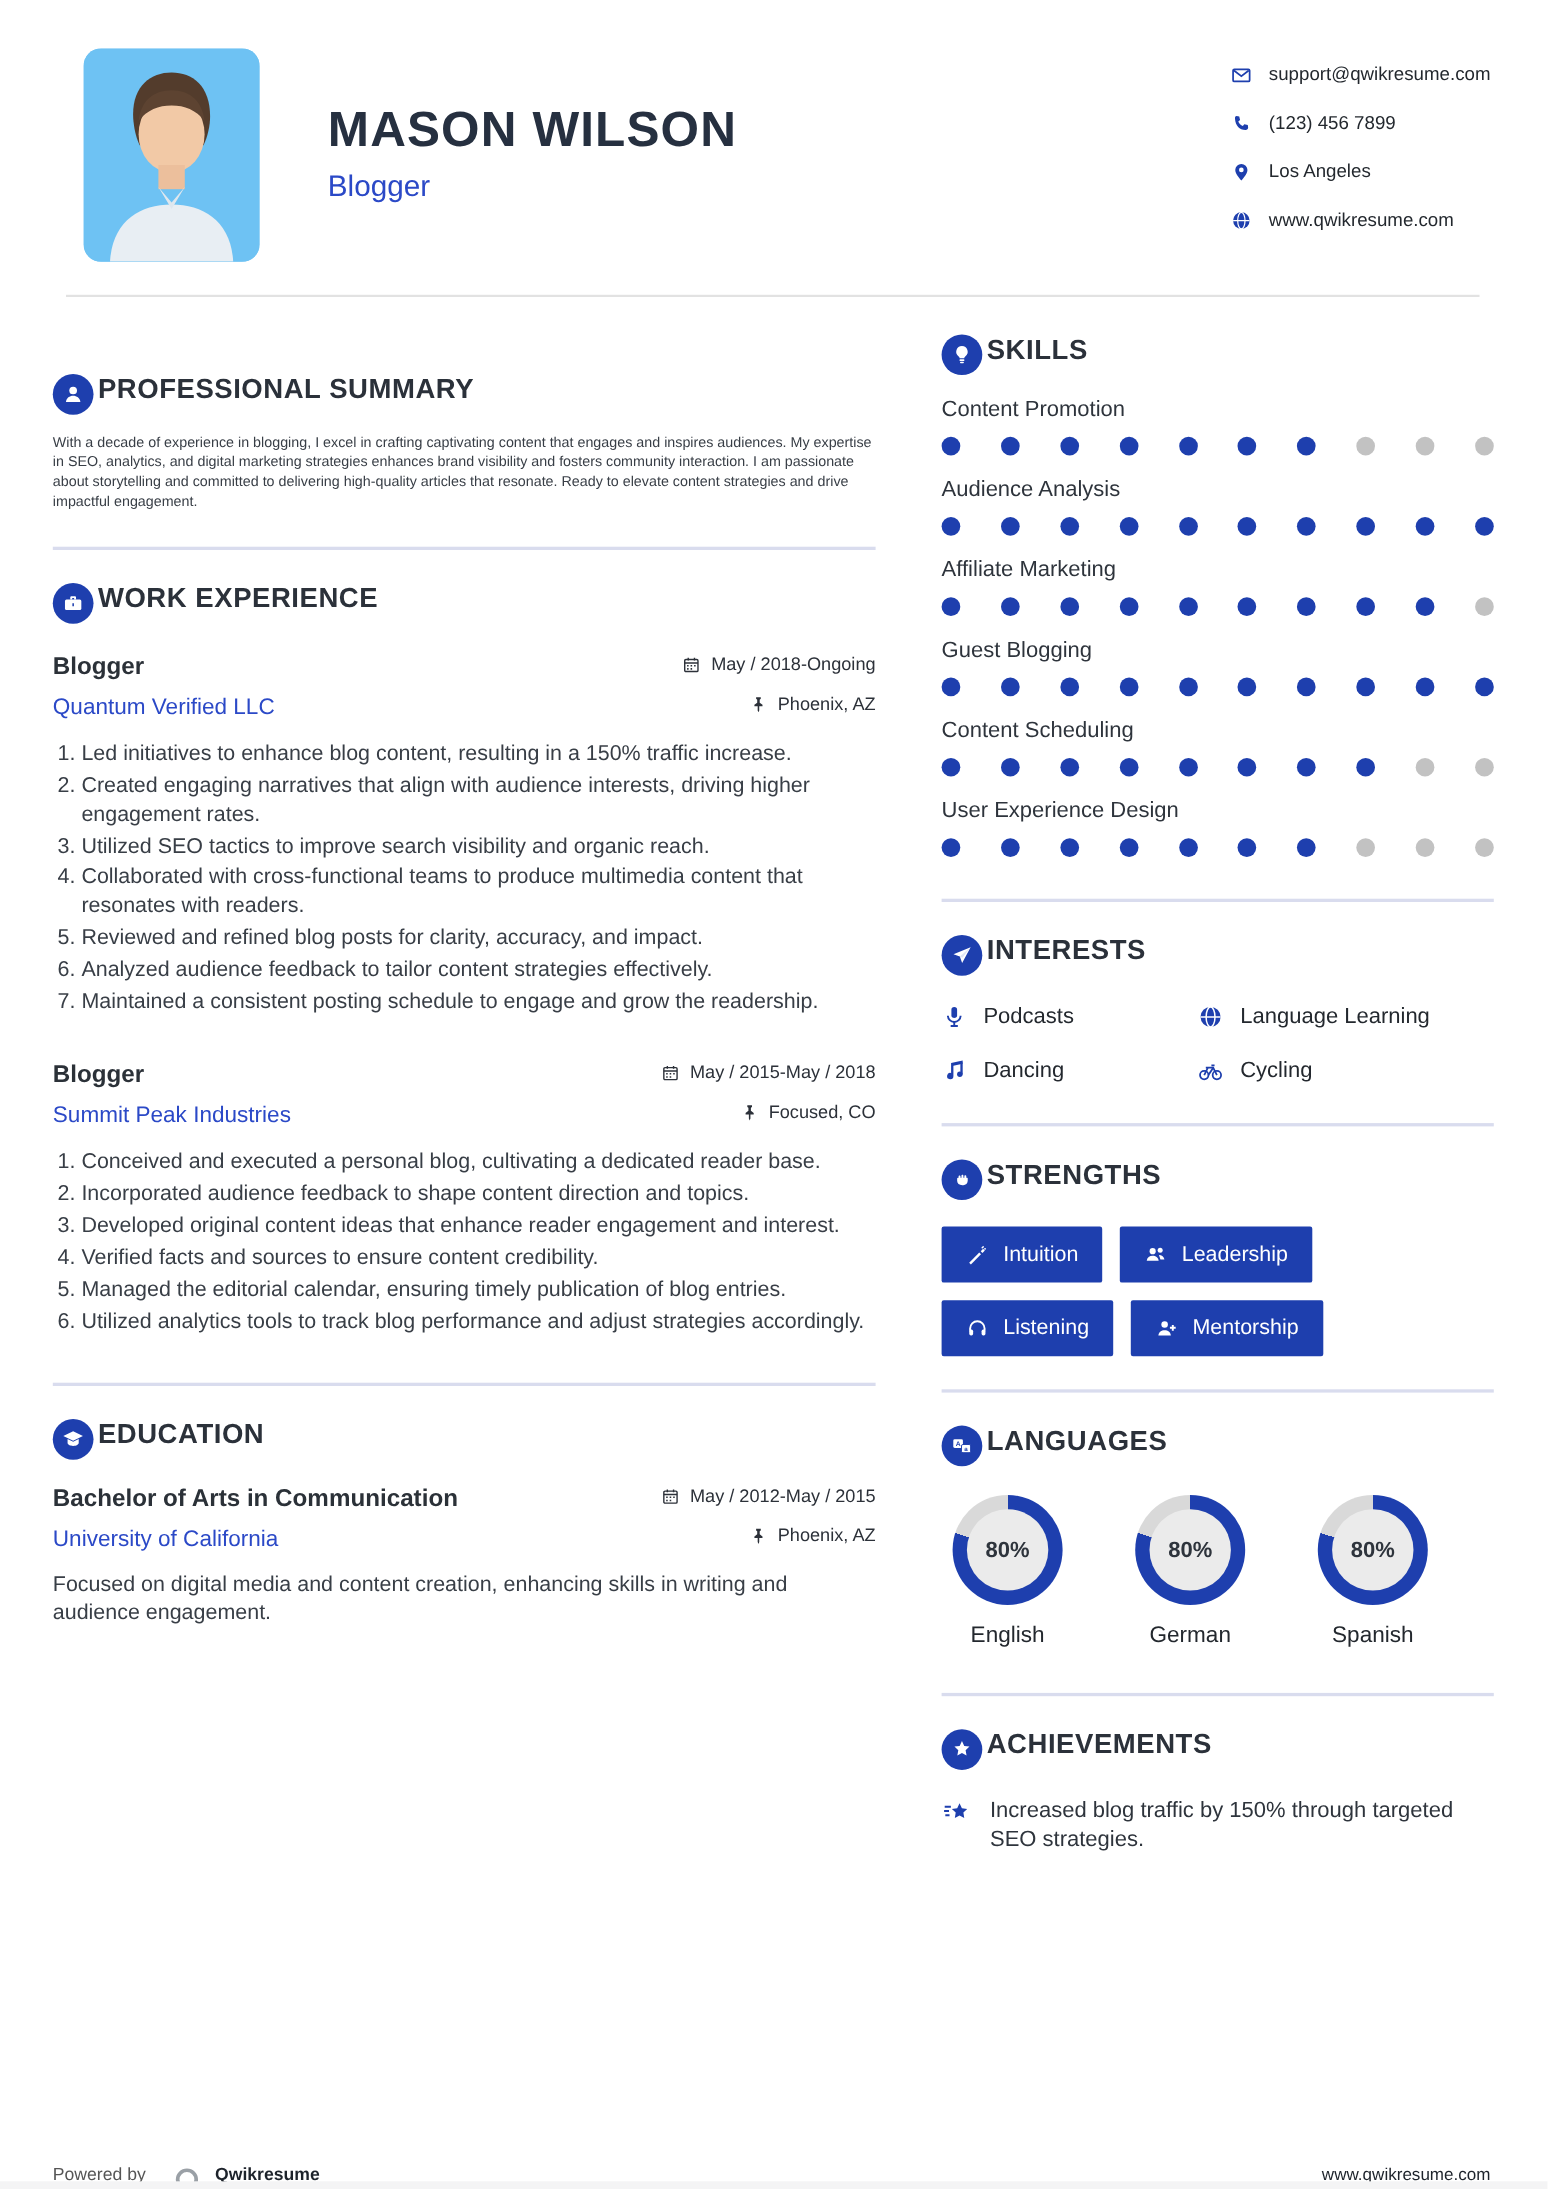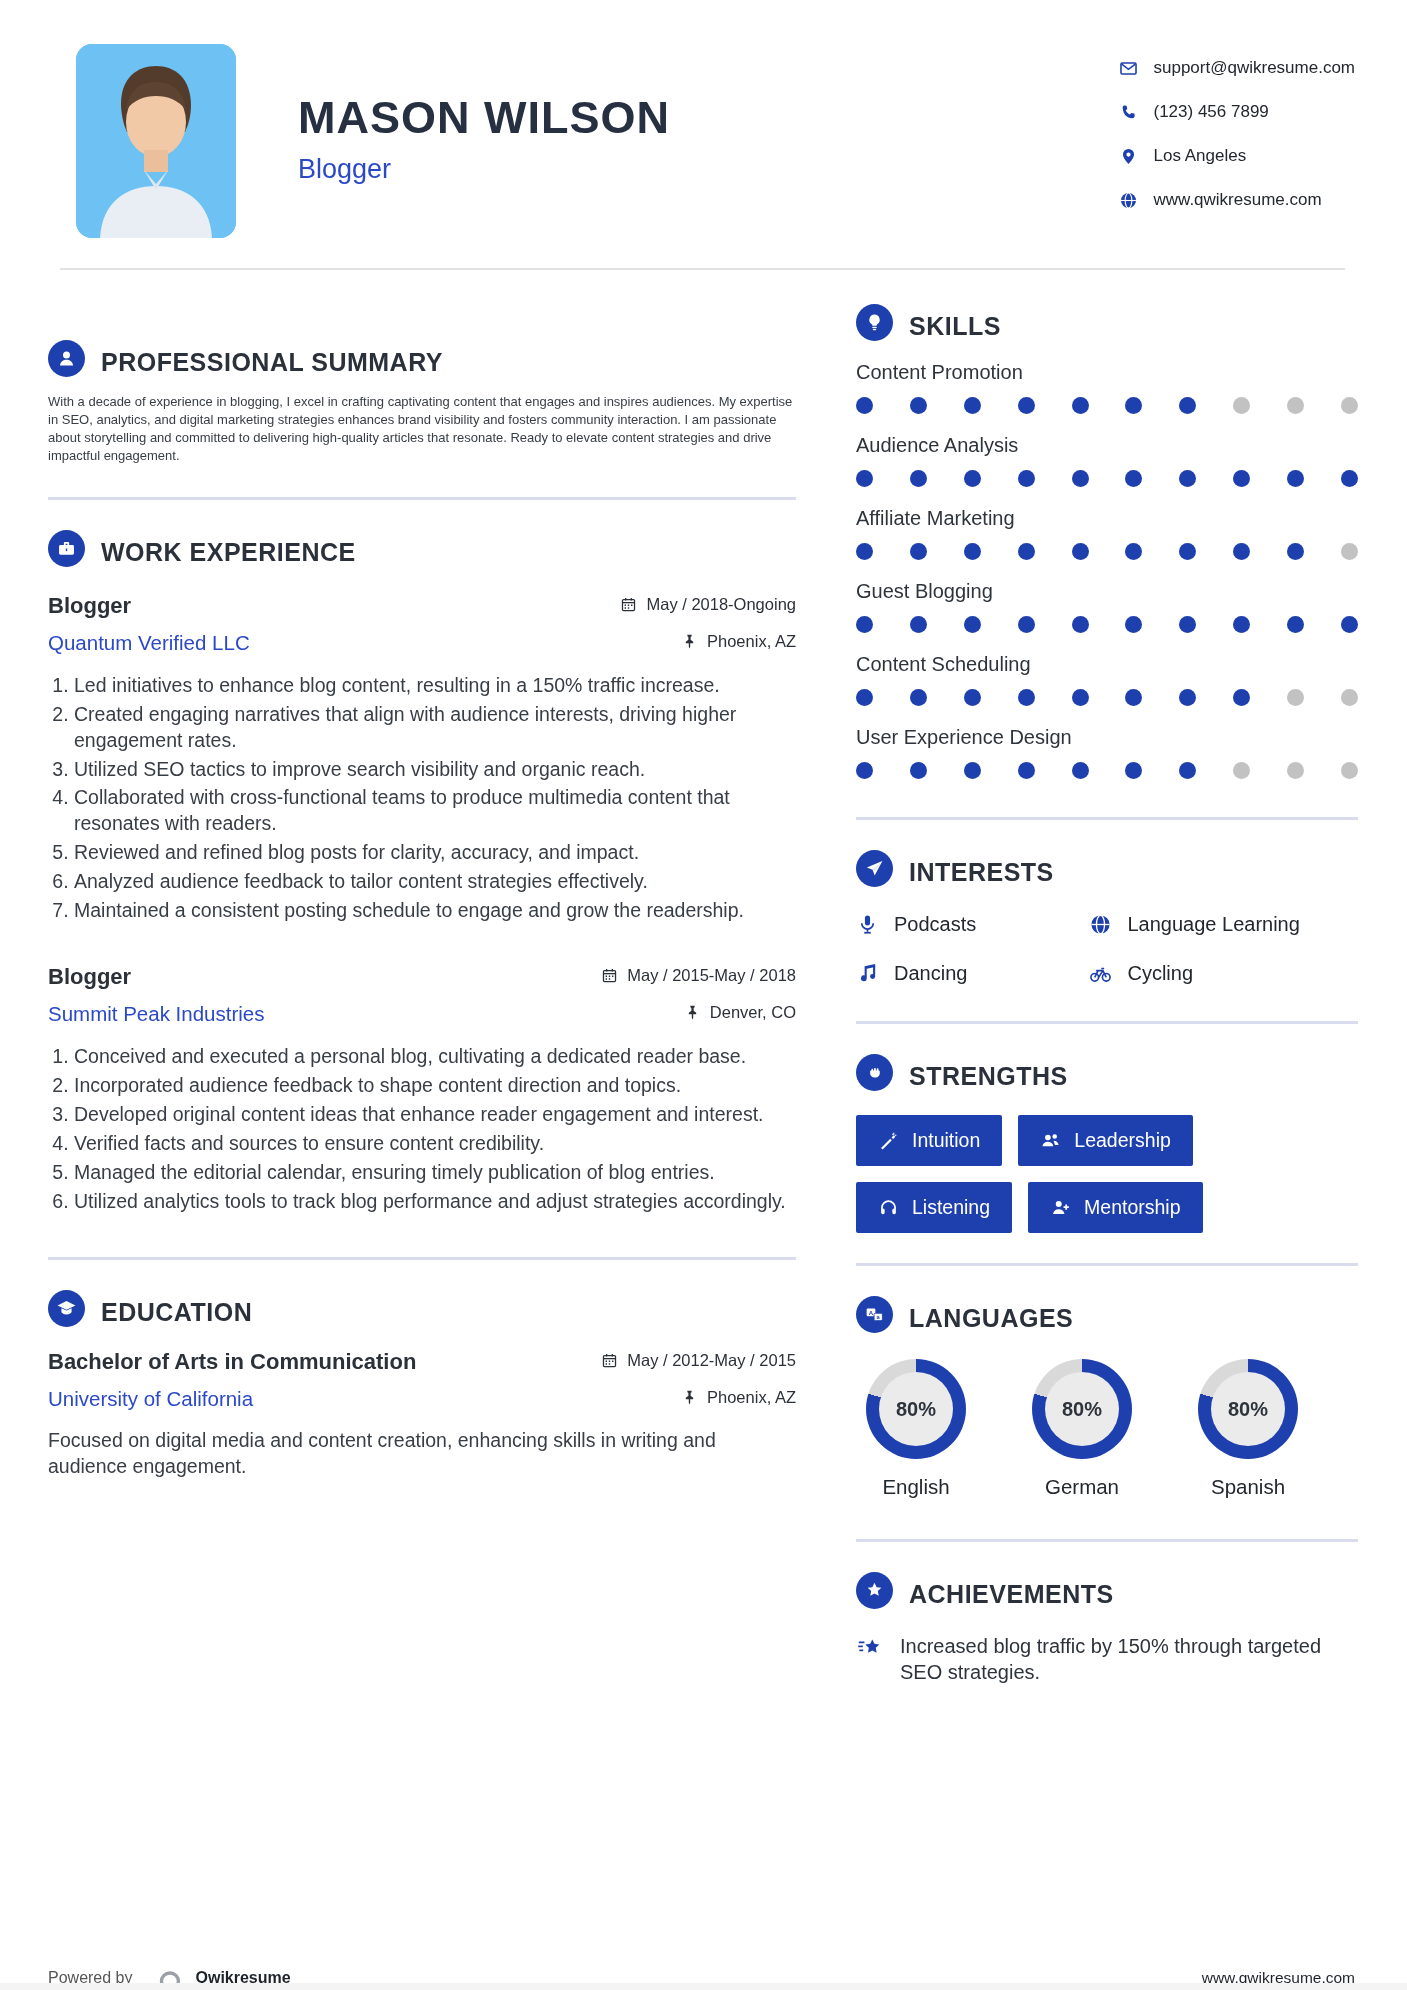--- a/index.html
+++ b/index.html
@@ -30,21 +30,21 @@
   .contact{margin-left:auto;padding-top:14px;display:flex;flex-direction:column;gap:24px}
   .contact-row{display:flex;align-items:center;gap:16px;font-size:17px;color:#23282e}
   .contact-row .ci{width:19px;height:19px;color:var(--blue);flex:0 0 auto}
   .header-rule{border:none;border-top:2px solid #e2e2e2;margin:30px 10px 0 12px}
 
   
   .columns{display:flex;margin-top:34px}
   .col-left{width:748px;flex:0 0 auto}
   .col-right{width:502px;flex:0 0 auto;margin-left:60px}
 
-  .sec-head{display:flex;align-items:flex-end;gap:16px}
+  .sec-head{display:flex;align-items:flex-start;gap:4px}
   .sec-badge{
     width:37px;height:37px;border-radius:50%;background:var(--blue);
     display:flex;align-items:center;justify-content:center;flex:0 0 auto;
   }
   .sec-badge svg{width:21px;height:21px;color:#fff}
   .sec-title{font-size:25px;font-weight:bold;color:var(--dark);letter-spacing:.5px}
 
   .divider{border:none;border-top:3px solid var(--div);margin:28px 0 30px}
 
   
@@ -249,21 +249,21 @@
                 </svg>
               <span>May / 2015-May / 2018</span>
             </span>
           </div>
           <div class="job-company-row">
             <span class="job-company">Summit Peak Industries</span>
             <span class="job-meta">
               <svg>
                   <use href="#i-pin"></use>
                 </svg>
-              <span>Denver, CO</span>
+              <span>Focused, CO</span>
             </span>
           </div>
           <ol class="job-bullets">
             <li>Conceived and executed a personal blog, cultivating a dedicated reader base.</li>
             <li>Incorporated audience feedback to shape content direction and topics.</li>
             <li>Developed original content ideas that enhance reader engagement and interest.</li>
             <li>Verified facts and sources to ensure content credibility.</li>
             <li>Managed the editorial calendar, ensuring timely publication of blog entries.</li>
             <li>Utilized analytics tools to track blog performance and adjust strategies accordingly.</li>
           </ol>

